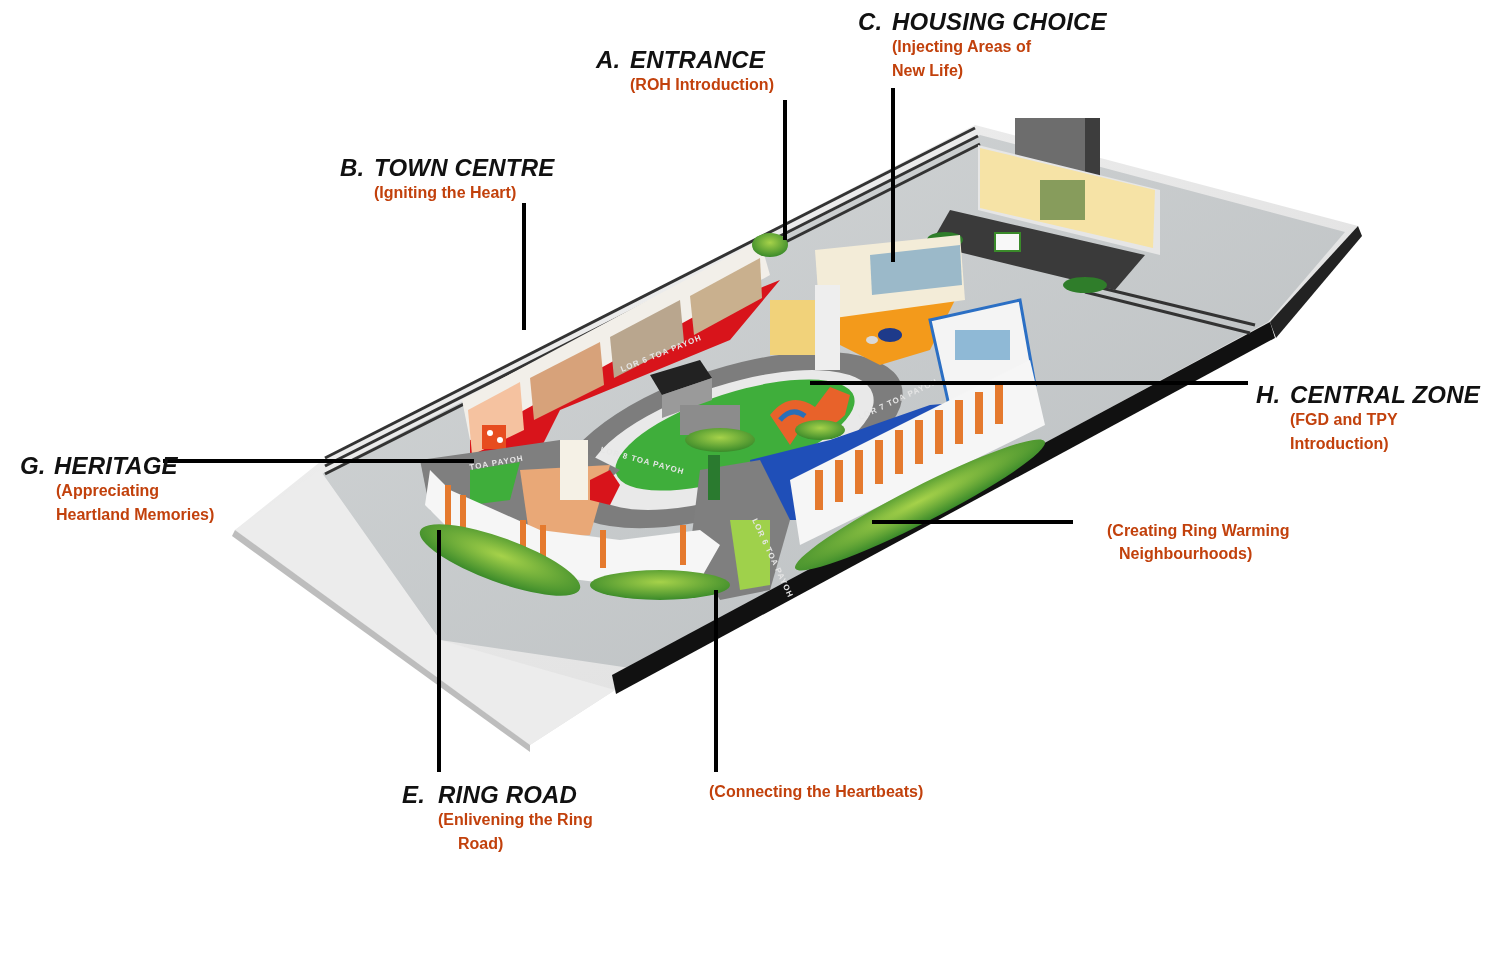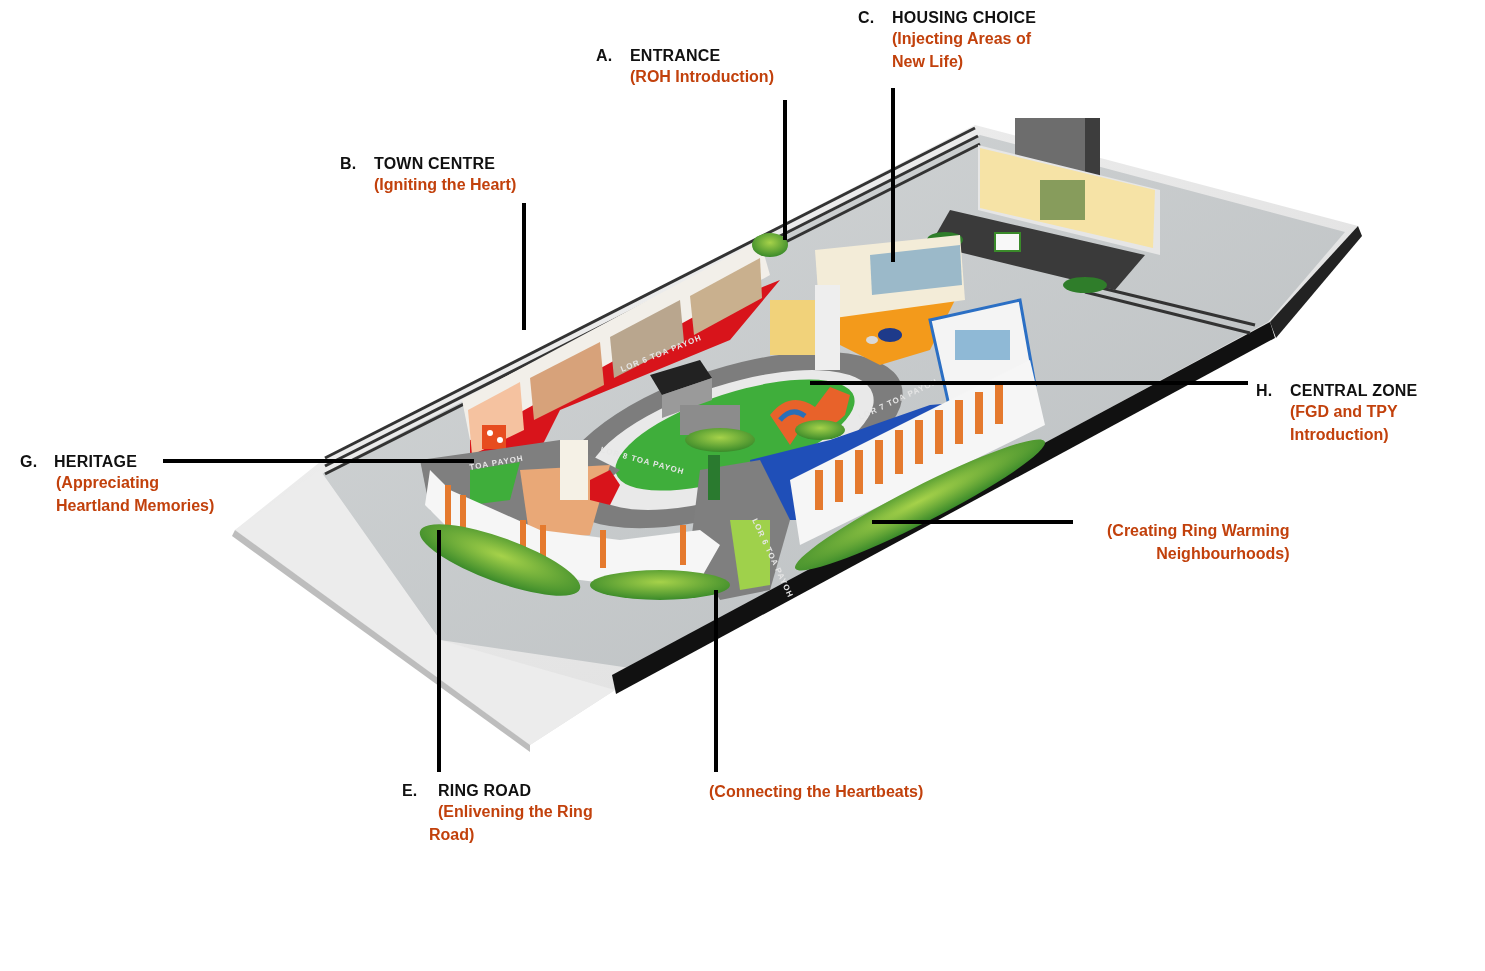--- a/index.html
+++ b/index.html
@@ -1,20 +1,20 @@
 <!DOCTYPE html>
 <html><head>
 <meta charset="utf-8">
 <style>
   html, body { margin: 0; padding: 0; background: #ffffff; }
   body { width: 1485px; height: 971px; position: relative; overflow: hidden;
          font-family: "Liberation Sans", "DejaVu Sans", sans-serif; color: #111; }
   #diagram { position: absolute; left: 0; top: 0; width: 1485px; height: 971px; }
   .label { position: absolute; line-height: 1.1; }
-  .label .title { font-size: 16px; font-weight: bold; letter-spacing: 0.2px; white-space: nowrap; }
+  .label .title { font-size: 24px; font-weight: bold; letter-spacing: 0.2px; white-space: nowrap; font-style: italic; }
   .label .title .letter { display: inline-block; min-width: 34px; }
   .label .sub { font-size: 16px; font-weight: bold; margin-left: 34px; line-height: 1.45; color: #c2410c; }
   .road-text { font-family: "Liberation Sans", sans-serif; font-size: 8px; font-weight: bold; fill: #e6e6e6; letter-spacing: 1px; }
 </style>
 </head>
 <body>
 
 <svg id="diagram" viewBox="0 0 1485 971" xmlns="http://www.w3.org/2000/svg">
   <defs>
     <linearGradient id="platGrad" x1="0" y1="0" x2="1" y2="1">
@@ -205,24 +205,24 @@
 </div>
 
 <div class="label" style="left:20px; top:453px;">
   <div class="title"><span class="letter">G.</span><span>HERITAGE</span></div>
   <div class="sub" style="margin-left:36px;">(Appreciating</div>
   <div class="sub" style="margin-left:36px;">Heartland Memories)</div>
 </div>
 
 <div class="label" style="left:1079px; top:519px;">
   <div class="sub" style="margin-left:28px;">(Creating Ring Warming</div>
-  <div class="sub" style="margin-left:40px;text-align:right;">Neighbourhoods)</div>
+  <div class="sub" style="margin-left:40px;">Neighbourhoods)</div>
 </div>
 
 <div class="label" style="left:402px; top:782px;">
   <div class="title"><span class="letter" style="min-width:36px;">E.</span><span>RING ROAD</span></div>
   <div class="sub" style="margin-left:36px;">(Enlivening the Ring</div>
-  <div class="sub" style="margin-left:27px;">Road)</div>
+  <div class="sub" style="margin-left:56px;">Road)</div>
 </div>
 
 <div class="label" style="left:673px; top:780px;">
   <div class="sub" style="margin-left:36px;">(Connecting the Heartbeats)</div>
 </div>
 
 </body></html>

